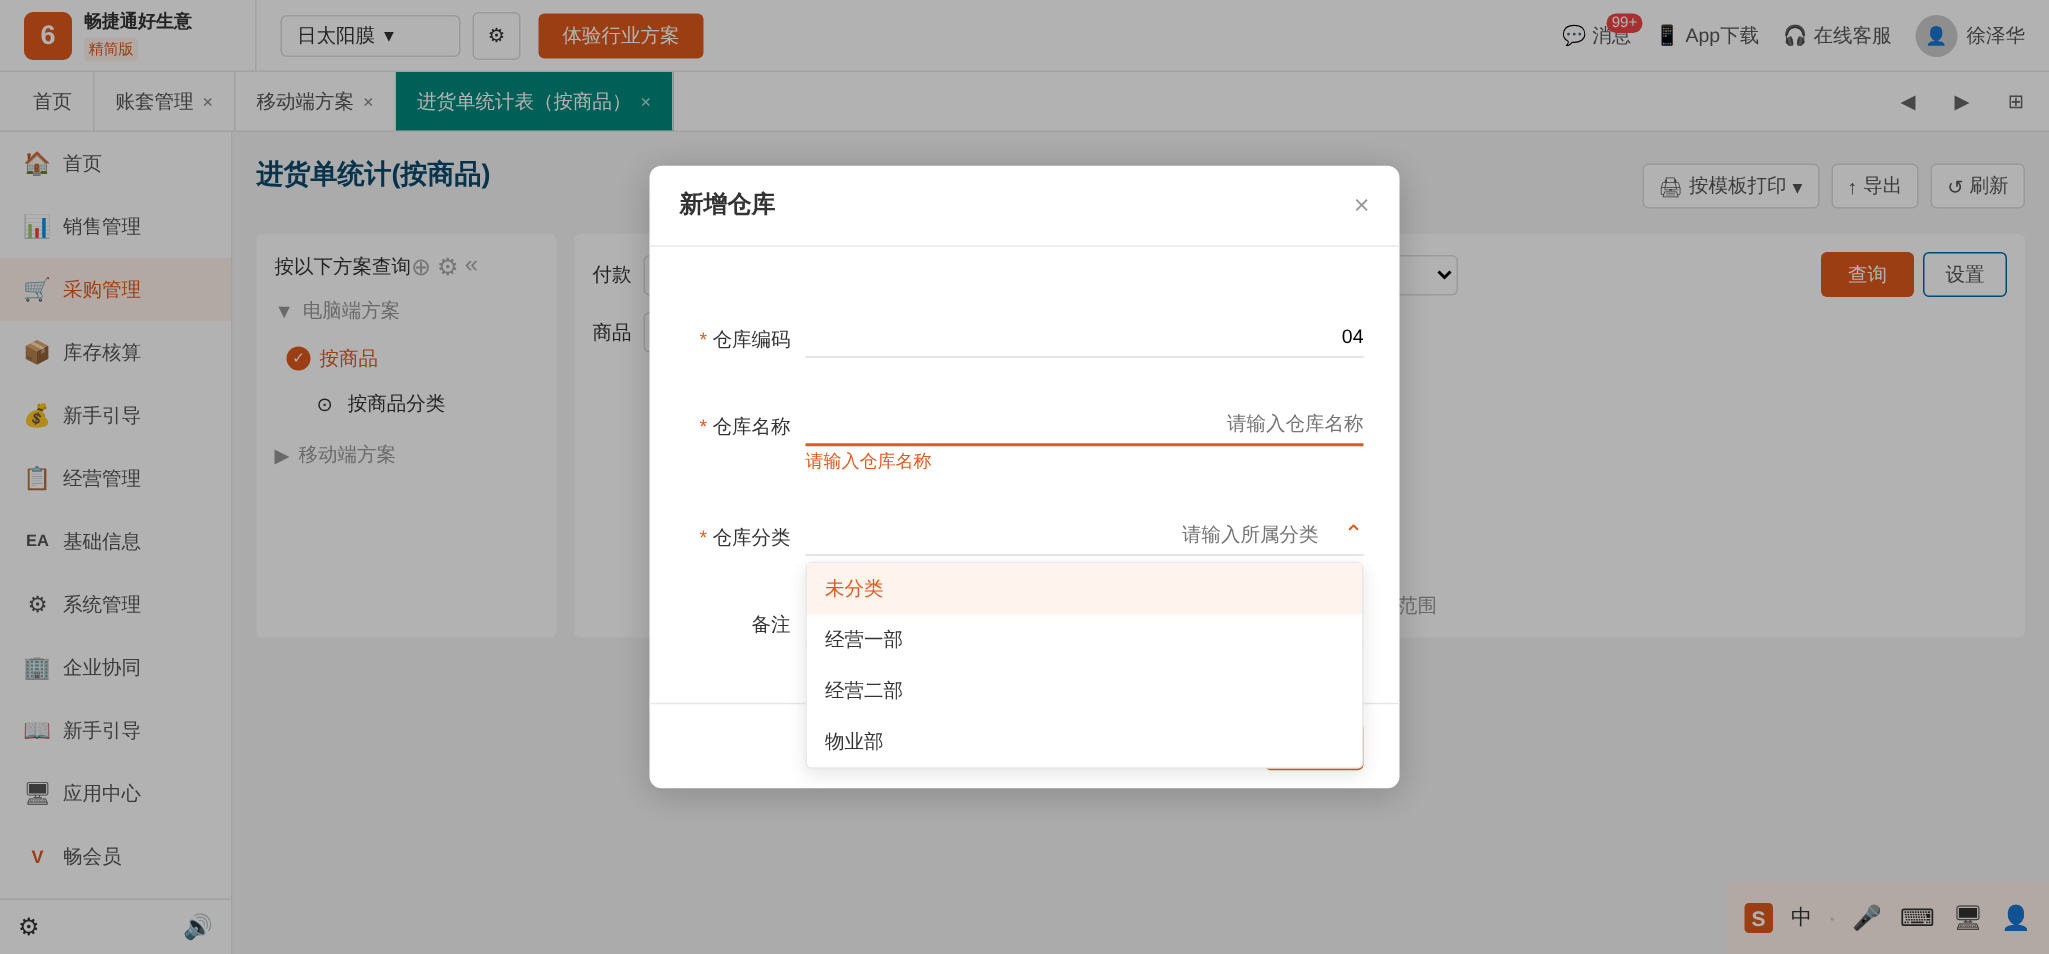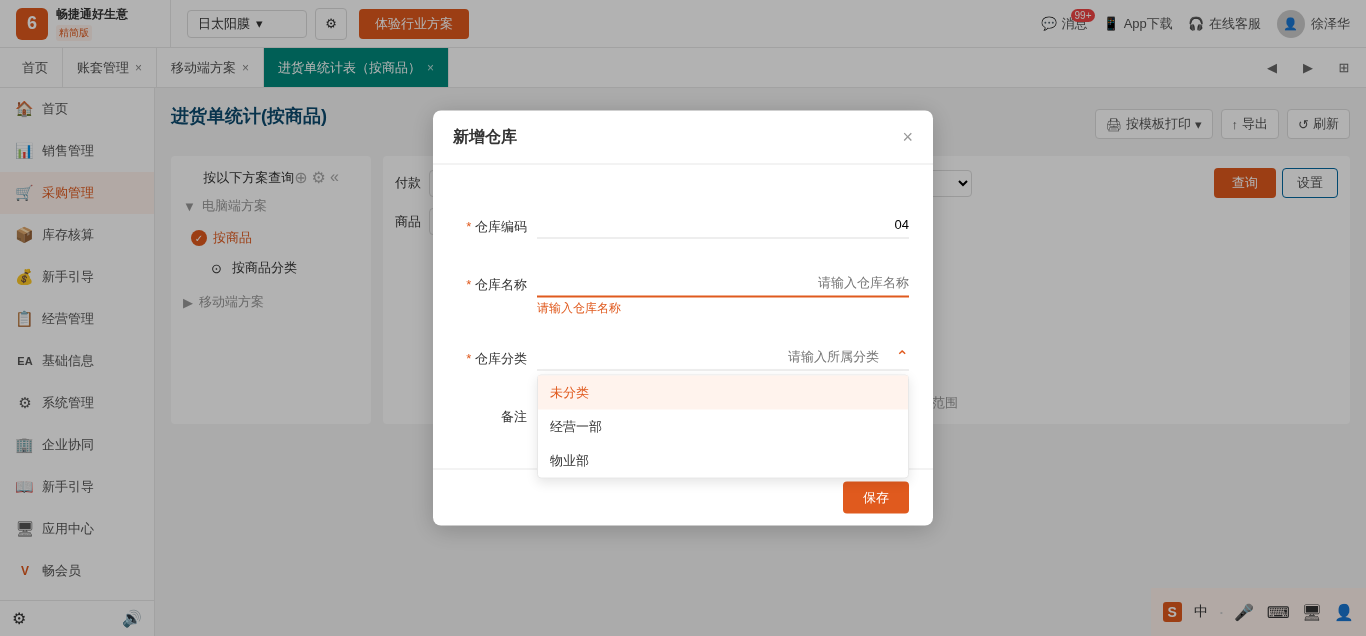--- a/index.html
+++ b/index.html
@@ -302,21 +302,21 @@
         <button class="toolbar-btn">
           <span>↺</span>
           <span>刷新</span>
         </button>
       </div>
     </div>
 
     <div class="content-split">
 
       <div class="filter-panel">
-        <div style="display:flex;align-items:center;justify-content:center;margin-bottom:10px;">
+        <div style="display:flex;align-items:center;justify-content:flex-start;margin-bottom:10px;">
           <span style="font-size:13px;color:#333;">按以下方案查询</span>
           <div style="display:flex;gap:4px;">
             <span style="cursor:pointer;color:#aaa;font-size:16px;">⊕</span>
             <span style="cursor:pointer;color:#aaa;font-size:16px;">⚙</span>
             <span style="cursor:pointer;color:#aaa;font-size:16px;">«</span>
           </div>
         </div>
 
         <div class="filter-section-title">
           <span>▼</span>
@@ -430,20 +430,21 @@
       </div>
       <div class="form-control-wrap" style="position:relative;">
         <div class="form-input-with-icon">
           <input type="text" class="form-input" placeholder="请输入所属分类" style="">
           <span class="toggle-icon">⌃</span>
         </div>
 
         <div class="dropdown-list">
           <div class="dropdown-item selected">未分类</div>
           <div class="dropdown-item">经营一部</div>
+          <div class="dropdown-item">经营二部</div>
           <div class="dropdown-item">物业部</div>
         </div>
       </div>
     </div>
 
     <div class="form-row">
       <div class="form-label">
         <span>备注</span>
       </div>
       <div class="form-control-wrap">

